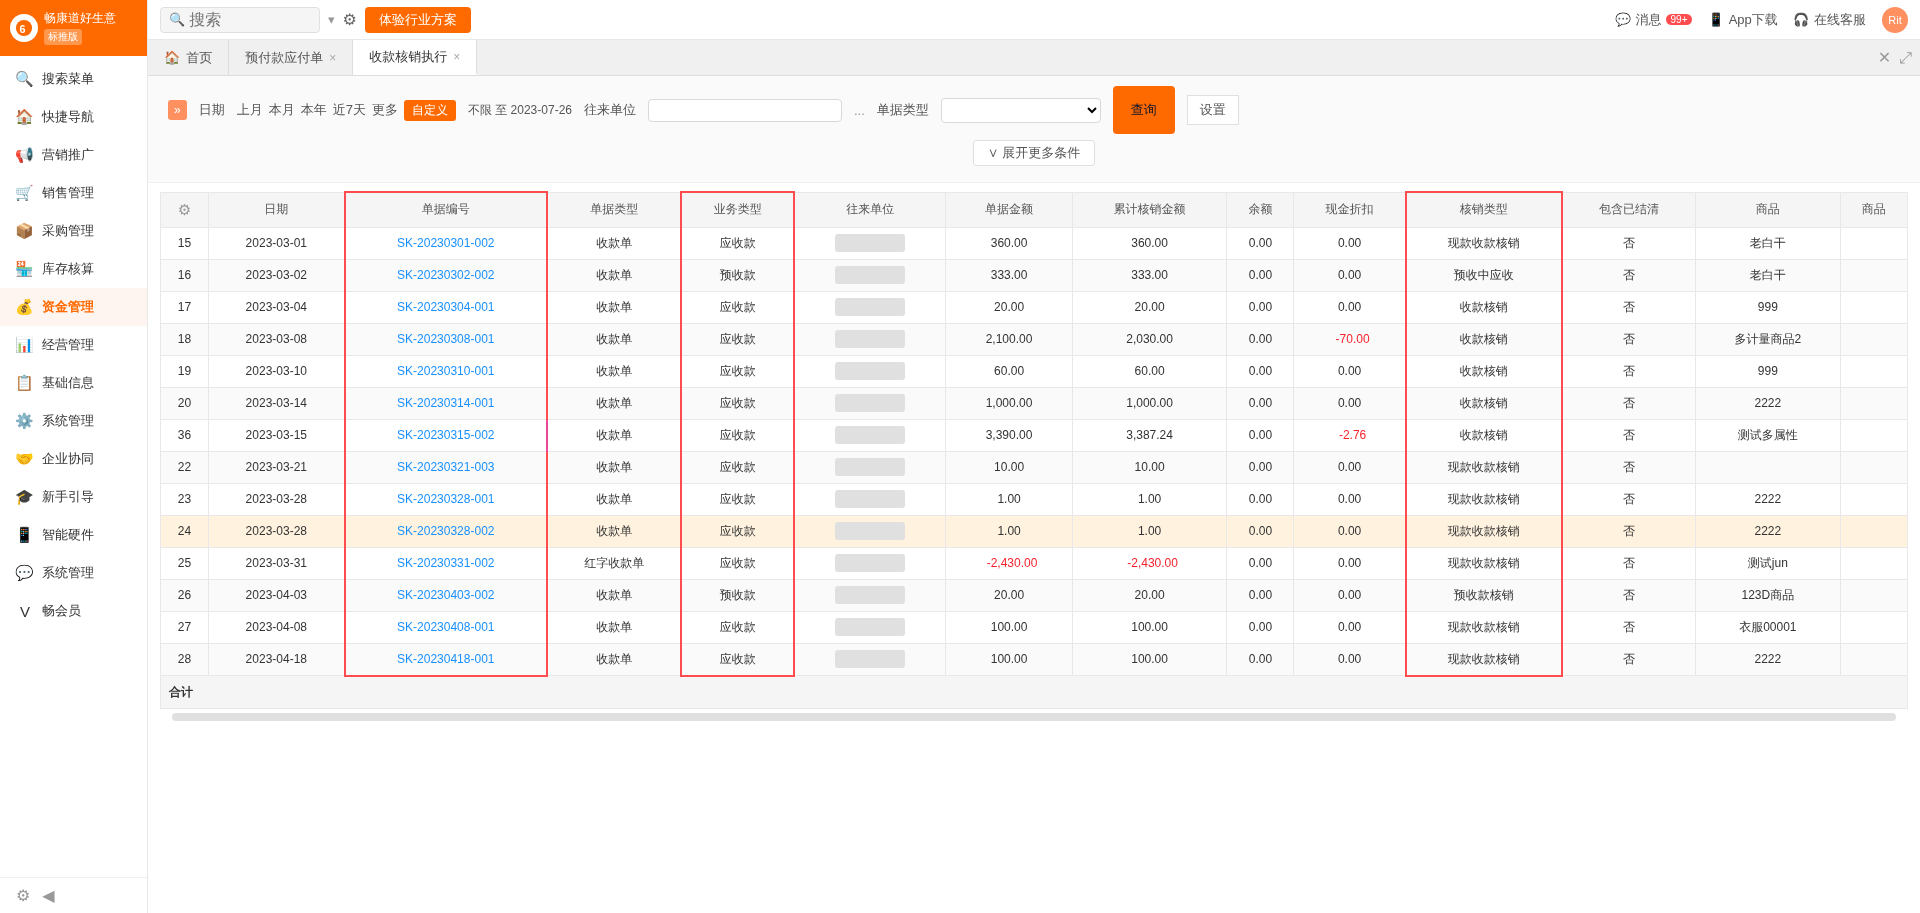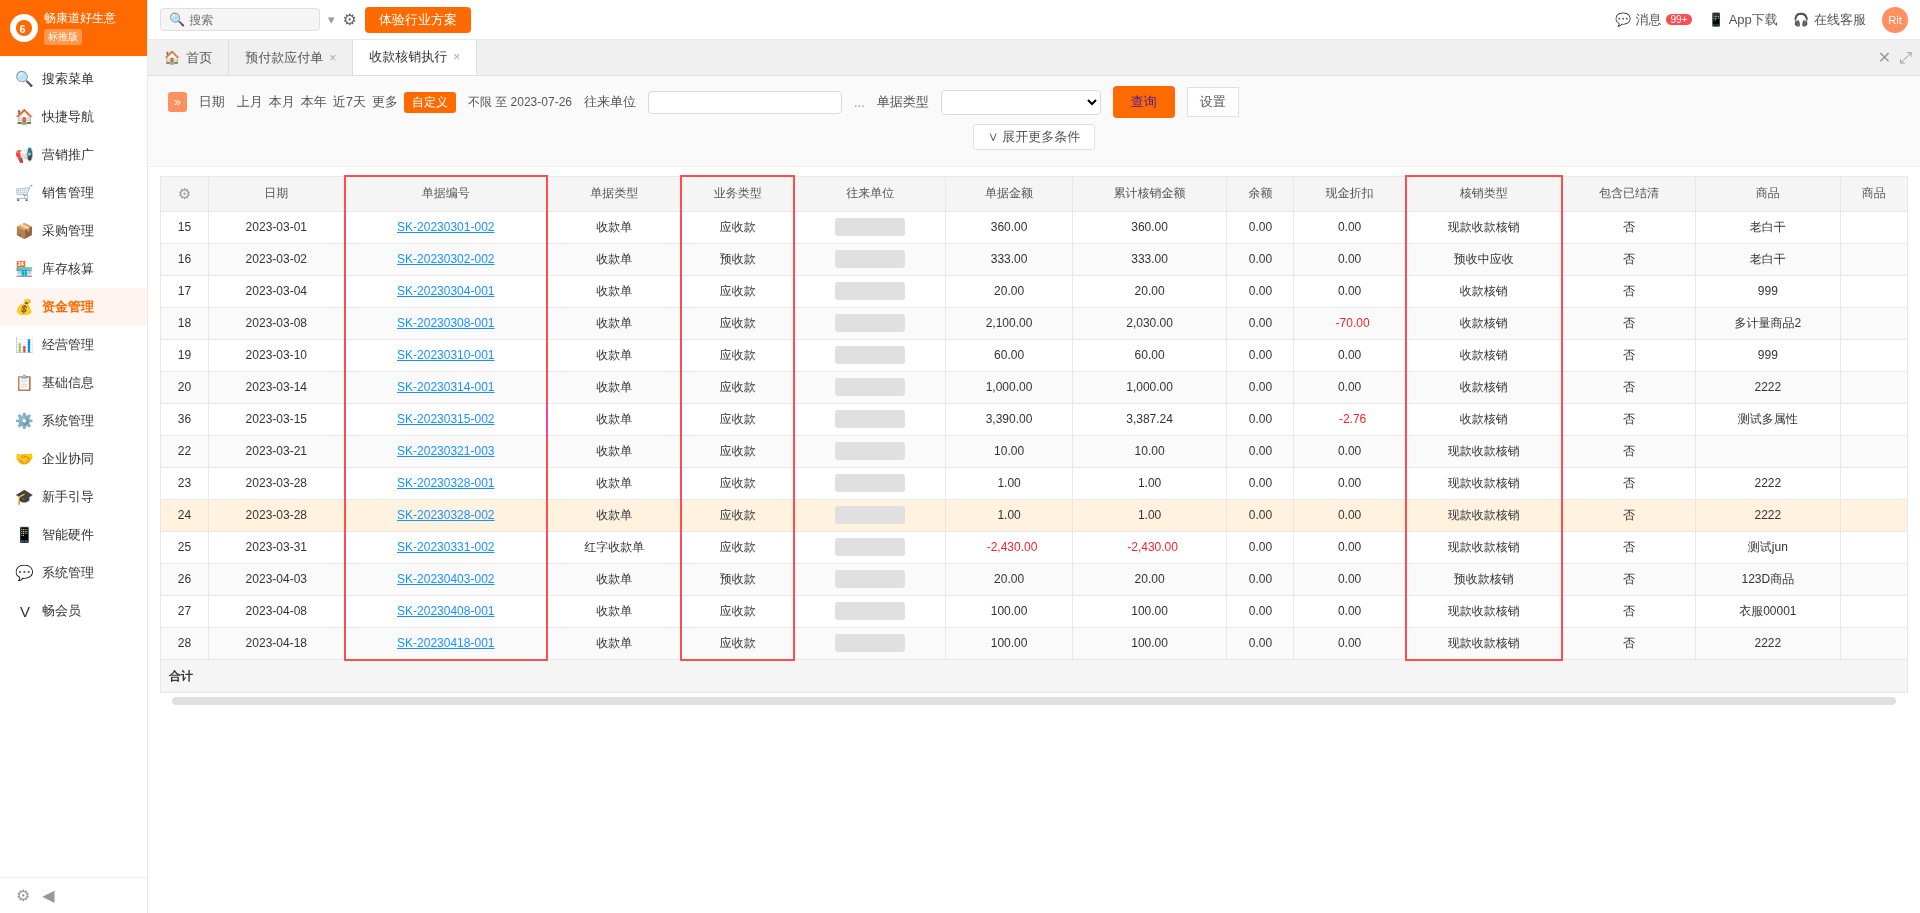--- a/index.html
+++ b/index.html
@@ -18,21 +18,21 @@
     .sidebar-item-icon { width: 18px; height: 18px; display: flex; align-items: center; justify-content: center; font-size: 15px; }
     .sidebar-bottom { padding: 8px 16px; display: flex; align-items: center; gap: 12px; border-top: 1px solid #f0f0f0; }
     .sidebar-bottom-icon { color: #999; cursor: pointer; font-size: 16px; }
 
     
     .main { flex: 1; display: flex; flex-direction: column; overflow: hidden; }
 
     
     .topbar { height: 40px; background: #fff; border-bottom: 1px solid #e8e8e8; display: flex; align-items: center; padding: 0 12px; gap: 8px; }
     .topbar-input-wrap { display: flex; align-items: center; gap: 4px; background: #f5f5f5; border: 1px solid #e0e0e0; border-radius: 4px; padding: 3px 8px; min-width: 160px; }
-    .topbar-input { border: none; background: transparent; outline: none; font-size: 12px; width: 120px; color: #999; }
+    .topbar-input { border: none; background: transparent; outline: none; font-size: 16px; width: 120px; color: #999; }
     .topbar-btn-industry { background: #ff6a00; color: #fff; border: none; border-radius: 4px; padding: 4px 14px; font-size: 13px; cursor: pointer; }
     .topbar-right { margin-left: auto; display: flex; align-items: center; gap: 16px; }
     .topbar-right-item { display: flex; align-items: center; gap: 4px; color: #555; font-size: 13px; cursor: pointer; }
     .badge { background: #ff4d4f; color: #fff; border-radius: 10px; font-size: 10px; padding: 0 5px; min-width: 16px; text-align: center; }
     .topbar-avatar { width: 26px; height: 26px; background: #ff9060; border-radius: 50%; display: flex; align-items: center; justify-content: center; color: #fff; font-size: 11px; }
 
     
     .tabbar { height: 36px; background: #f0f0f0; display: flex; align-items: stretch; border-bottom: 1px solid #ddd; }
     .tab { display: flex; align-items: center; gap: 6px; padding: 0 16px; font-size: 13px; color: #555; cursor: pointer; border-right: 1px solid #ddd; background: #f0f0f0; }
     .tab.active { background: #fff; color: #333; border-bottom: 2px solid #fff; }
@@ -56,34 +56,34 @@
     .filter-row { display: flex; align-items: center; gap: 12px; flex-wrap: wrap; }
     .filter-expand-btn { background: #ff9060; color: #fff; border: none; border-radius: 3px; padding: 3px 6px; cursor: pointer; font-size: 12px; }
     .filter-label { color: #555; font-size: 13px; white-space: nowrap; }
     .filter-date-options { display: flex; align-items: center; gap: 6px; }
     .filter-date-opt { color: #555; font-size: 13px; cursor: pointer; }
     .filter-custom { background: #ff6a00; color: #fff; border: none; border-radius: 3px; padding: 2px 8px; font-size: 12px; cursor: pointer; }
     .filter-date-range { color: #555; font-size: 12px; }
     .filter-input { border: 1px solid #d9d9d9; border-radius: 4px; padding: 3px 8px; font-size: 13px; outline: none; min-width: 180px; }
     .filter-select { border: 1px solid #d9d9d9; border-radius: 4px; padding: 3px 8px; font-size: 13px; outline: none; min-width: 160px; background: #fff; }
     .filter-more { color: #999; font-size: 13px; cursor: pointer; }
-    .btn-query { background: #ff6a00; color: #4c1d95; border: none; border-radius: 4px; padding: 7px 18px; font-size: 13px; cursor: pointer; }
+    .btn-query { background: #ff6a00; color: #0f172a; border: none; border-radius: 4px; padding: 15px 18px; font-size: 13px; cursor: pointer; }
     .btn-setting { background: #fff; border: 1px solid #e0e0e0; color: #555; border-radius: 0; padding: 5px 12px; font-size: 13px; cursor: pointer; }
     .filter-expand-row { display: flex; align-items: center; justify-content: center; padding: 6px 0; }
     .expand-more-btn { display: flex; align-items: center; gap: 4px; color: #555; font-size: 13px; cursor: pointer; border: 1px solid #e0e0e0; background: #fff; border-radius: 3px; padding: 3px 14px; }
 
     
     .table-wrap { padding: 0 12px 12px; overflow-x: auto; }
     table { width: 100%; border-collapse: collapse; margin-top: 8px; font-size: 12px; }
     thead tr { background: #f5f5f5; }
     th { padding: 8px 6px; border: 1px solid #e8e8e8; color: #555; font-weight: normal; white-space: nowrap; text-align: center; }
     td { padding: 7px 6px; border: 1px solid #e8e8e8; color: #333; text-align: center; white-space: nowrap; }
     tr:nth-child(even) td { background: #fafafa; }
     tr.highlighted td { background: #fff3e0; }
-    .link { color: #1890ff; text-decoration: underline; cursor: pointer; }
+    .link { color: #1890ff; cursor: pointer; }
     .negative { color: #f5222d; padding-left: 12px; }
     .settings-icon { color: #999; cursor: pointer; font-size: 15px; }
     .footer-row td { background: #f5f5f5; font-weight: bold; }
 
     
     .table-scrollbar { height: 8px; background: #e0e0e0; margin: 4px 12px; border-radius: 4px; }
   </style>
 </head>
 <body>
 

